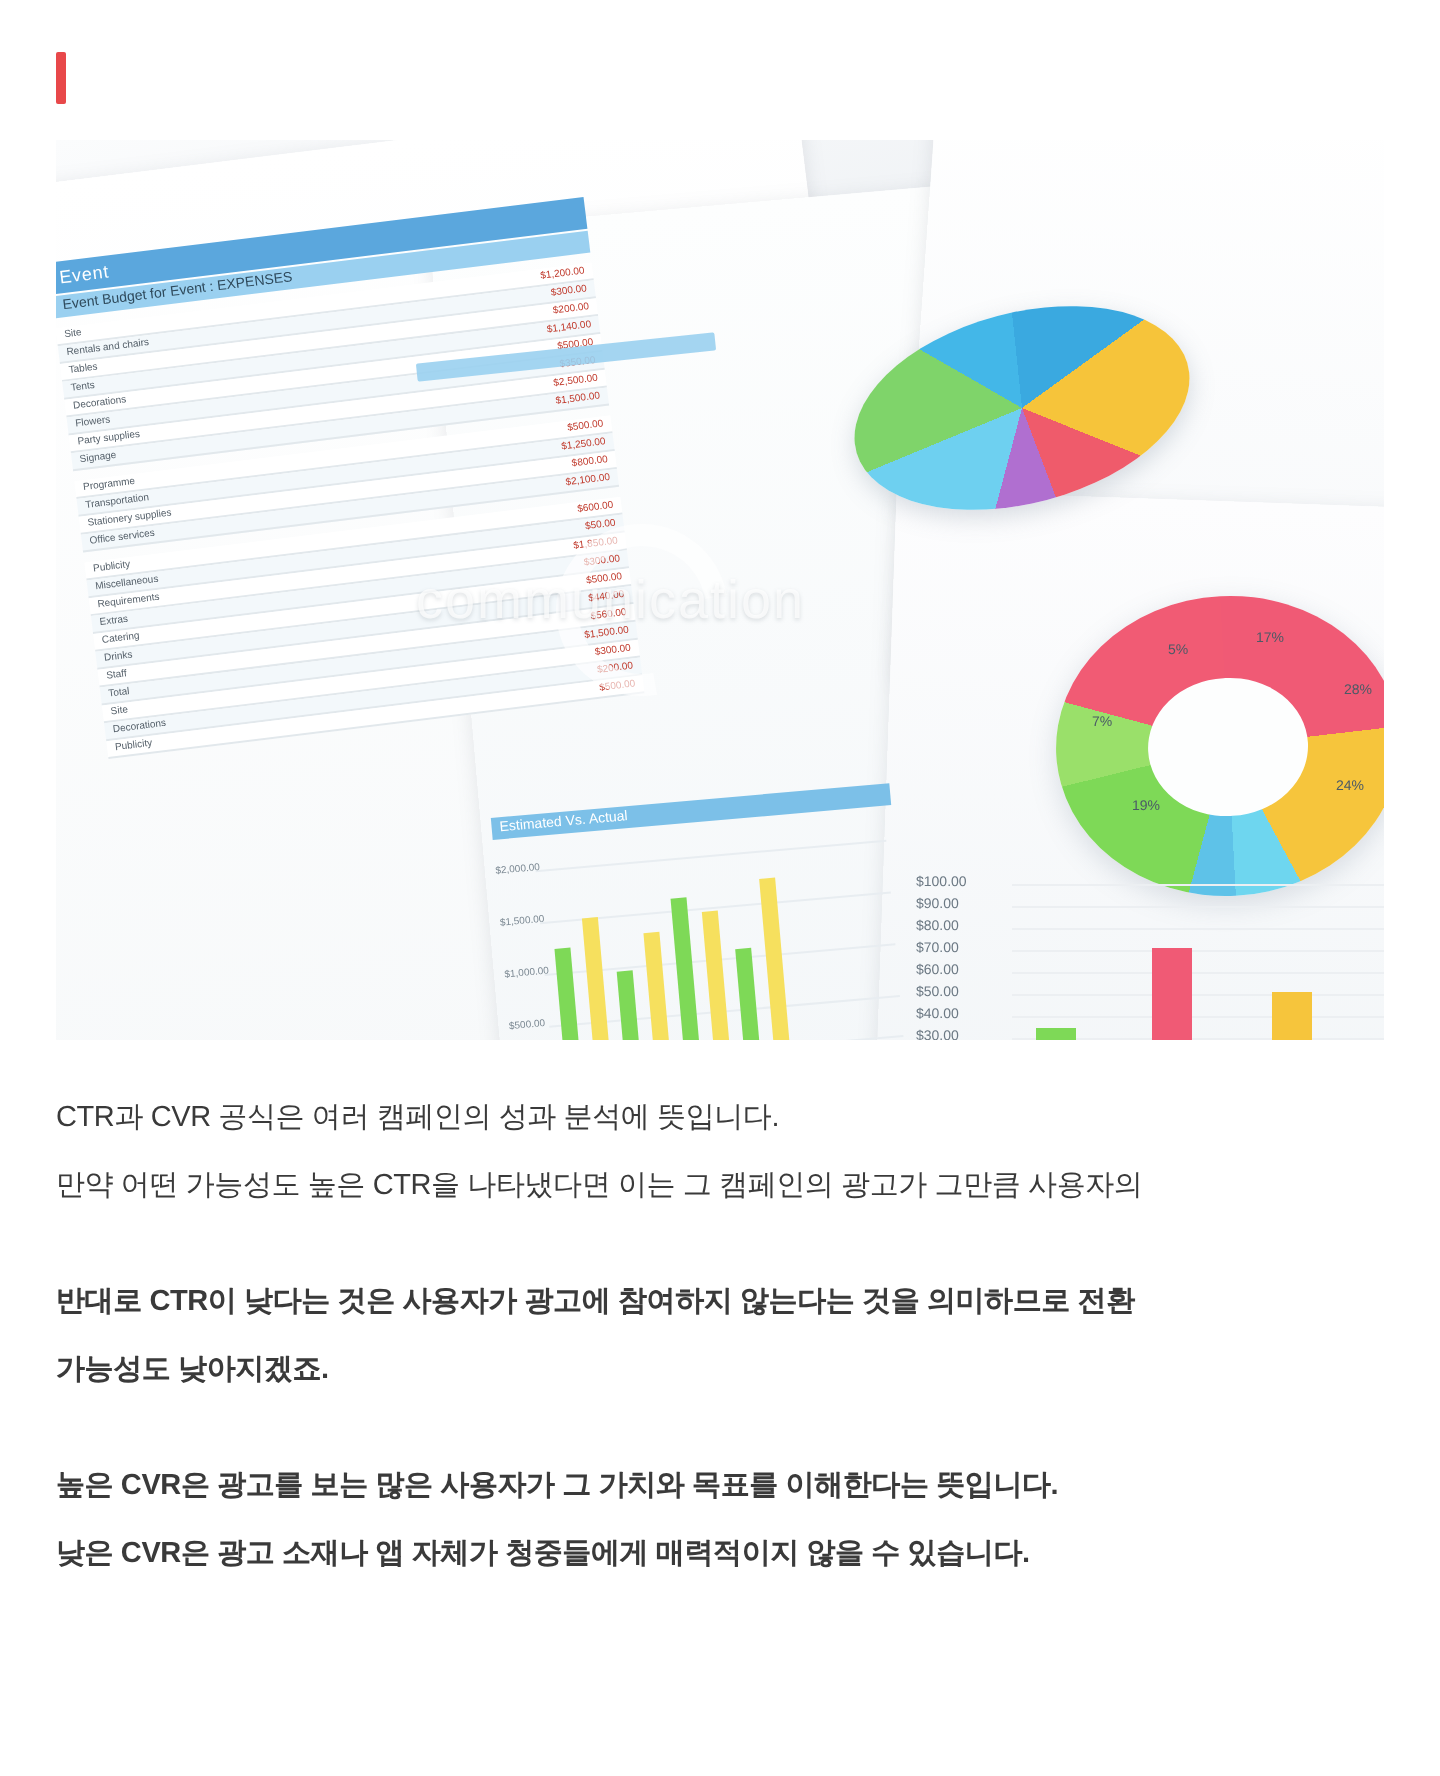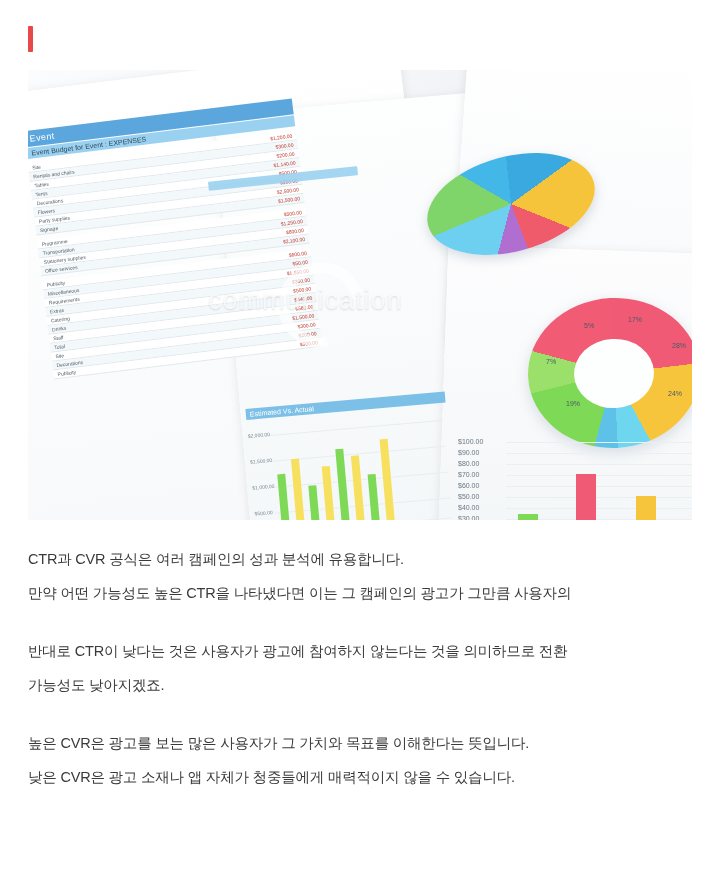--- a/index.html
+++ b/index.html
@@ -244,21 +244,21 @@
 
   
   .body-copy {
     padding: 22px 28px 0 28px;
     font-size: 14.5px;
     line-height: 34px;
     color: #3a3a3a;
     letter-spacing: -0.2px;
   }
   .para { margin: 0; }
-  .para + .para { margin-top: 24px; }
+  .para + .para { margin-top: 24px; font-weight: bold; }
   .line { display: block; }
 </style>
 </head>
 <body>
 
 <div class="page">
 
   <div class="heading-wrap">
     <div class="heading-bar"></div>
   </div>
@@ -435,21 +435,21 @@
       <div class="rbar" style="left:178px; height:56px; background:#f6c53c;"></div>
 
     </div>
 
     <div class="watermark-mark"></div>
     <div class="watermark">communication</div>
   </div>
 
   <div class="body-copy">
     <p class="para">
-      <span class="line">CTR과 CVR 공식은 여러 캠페인의 성과 분석에 유용합니다.</span>
+      <span class="line">CTR과 CVR 공식은 여러 캠페인의 성과 분석에 뜻입니다.</span>
       <span class="line">만약 어떤 가능성도 높은 CTR을 나타냈다면 이는 그 캠페인의 광고가 그만큼 사용자의</span>
     </p>
     <p class="para">
       <span class="line">반대로 CTR이 낮다는 것은 사용자가 광고에 참여하지 않는다는 것을 의미하므로 전환</span>
       <span class="line">가능성도 낮아지겠죠.</span>
     </p>
     <p class="para">
       <span class="line">높은 CVR은 광고를 보는 많은 사용자가 그 가치와 목표를 이해한다는 뜻입니다.</span>
       <span class="line">낮은 CVR은 광고 소재나 앱 자체가 청중들에게 매력적이지 않을 수 있습니다.</span>
     </p>

